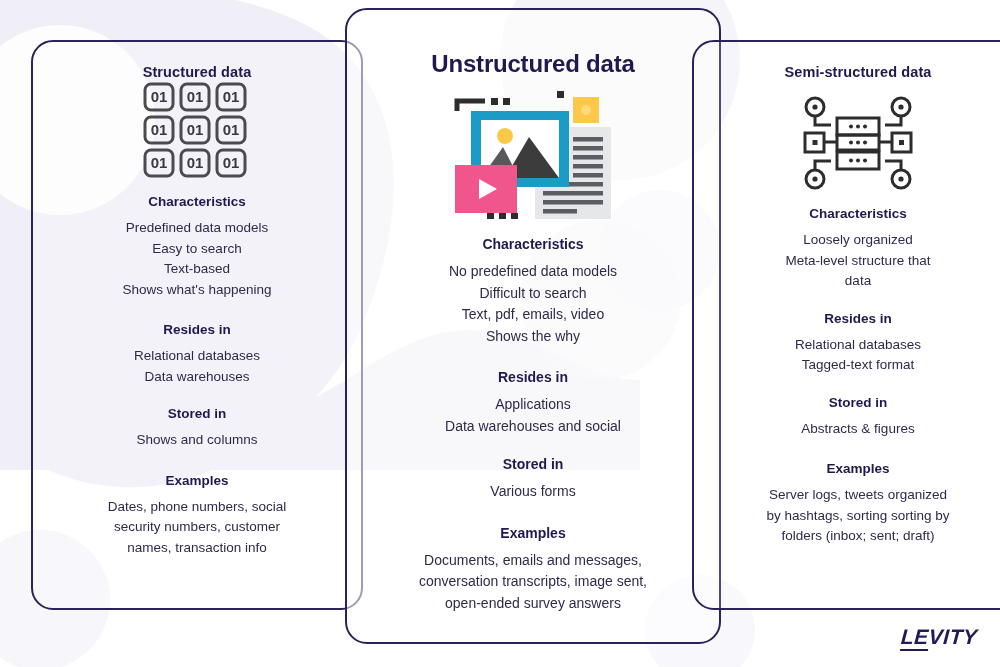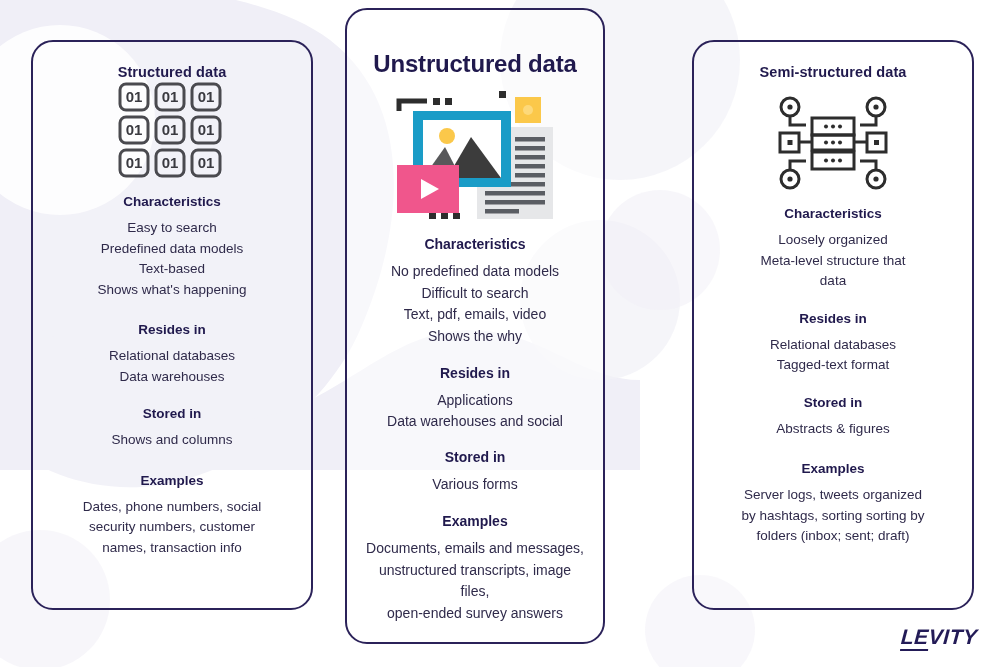--- a/index.html
+++ b/index.html
@@ -36,31 +36,31 @@
     border-radius: 22px;
     background: rgba(255,255,255,0.18);
     display: flex;
     flex-direction: column;
     align-items: center;
     overflow: hidden;
   }
 
   .card.side {
     top: 40px;
-    width: 282px;
+    width: 332px;
     height: 570px;
     padding: 22px 16px 14px;
   }
   .card#card-structured { left: 31px; }
   .card#card-semi { left: 692px; }
 
   .card#card-unstructured {
     left: 345px;
     top: 8px;
-    width: 260px;
+    width: 376px;
     height: 636px;
     padding: 40px 18px 18px;
     background: rgba(255,255,255,0.55);
   }
 
   .card-title {
     font-weight: bold;
     color: #20194d;
     letter-spacing: .1px;
     text-align: center;
@@ -171,22 +171,22 @@
             <text x="88" y="53">01</text>
           <text x="16" y="86">01</text>
             <text x="52" y="86">01</text>
             <text x="88" y="86">01</text>
         </g>
       </svg>
     </div>
 
     <div class="section s-characteristics">
       <div class="section-heading">Characteristics</div>
+      <div class="section-line">Predefined data models</div>
       <div class="section-line">Easy to search</div>
-      <div class="section-line">Predefined data models</div>
       <div class="section-line">Text-based</div>
       <div class="section-line">Shows what's happening</div>
     </div>
     <div class="gap-lg"></div>
 
     <div class="section">
       <div class="section-heading">Resides in</div>
       <div class="section-line">Relational databases</div>
       <div class="section-line">Data warehouses</div>
     </div>
@@ -273,21 +273,21 @@
 
     <div class="section">
       <div class="section-heading">Stored in</div>
       <div class="section-line">Various forms</div>
     </div>
     <div class="gap-lg"></div>
 
     <div class="section">
       <div class="section-heading">Examples</div>
       <div class="section-line">Documents, emails and messages,</div>
-      <div class="section-line">unstructured transcripts, image files,</div>
+      <div class="section-line">conversation transcripts, image sent,</div>
       <div class="section-line">open-ended survey answers</div>
     </div>
   </section>
 
   <section class="card side" id="card-semi">
 
     <h2 class="card-title">Semi-structured data</h2>
 
     <div class="icon-wrap icon-semi">
       <svg width="110" height="96" viewBox="0 0 110 96" xmlns="http://www.w3.org/2000/svg">

